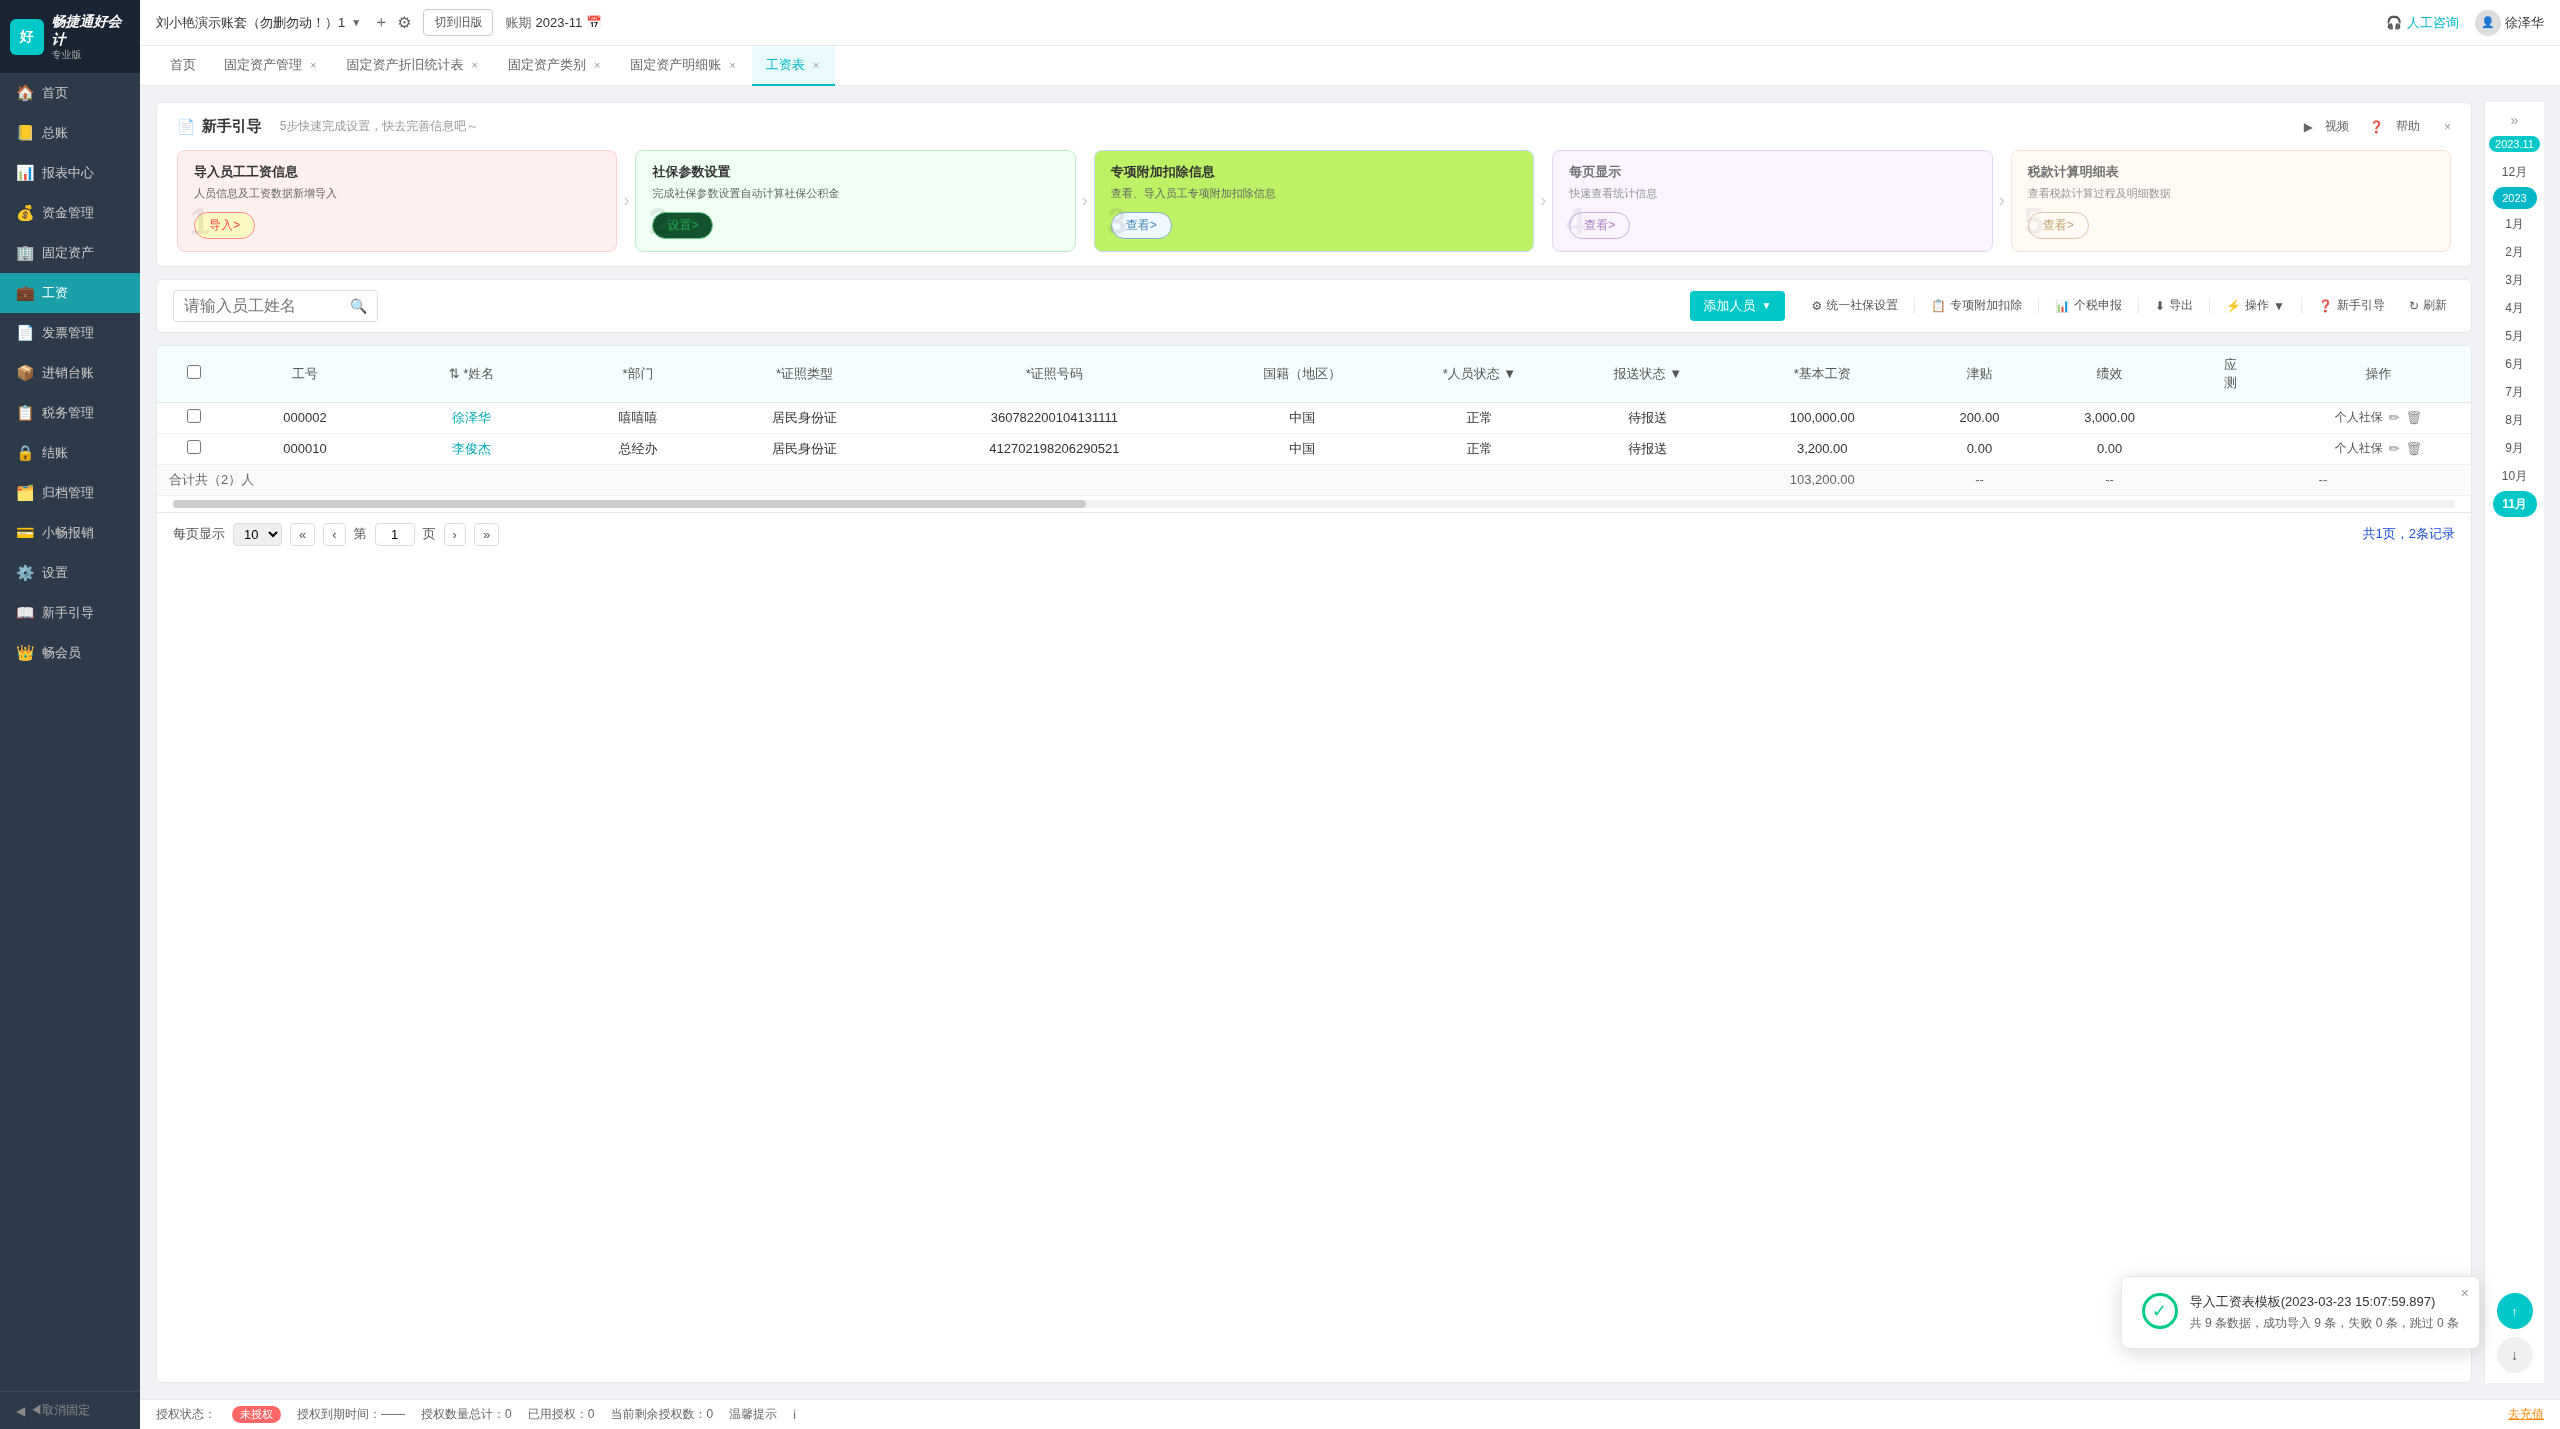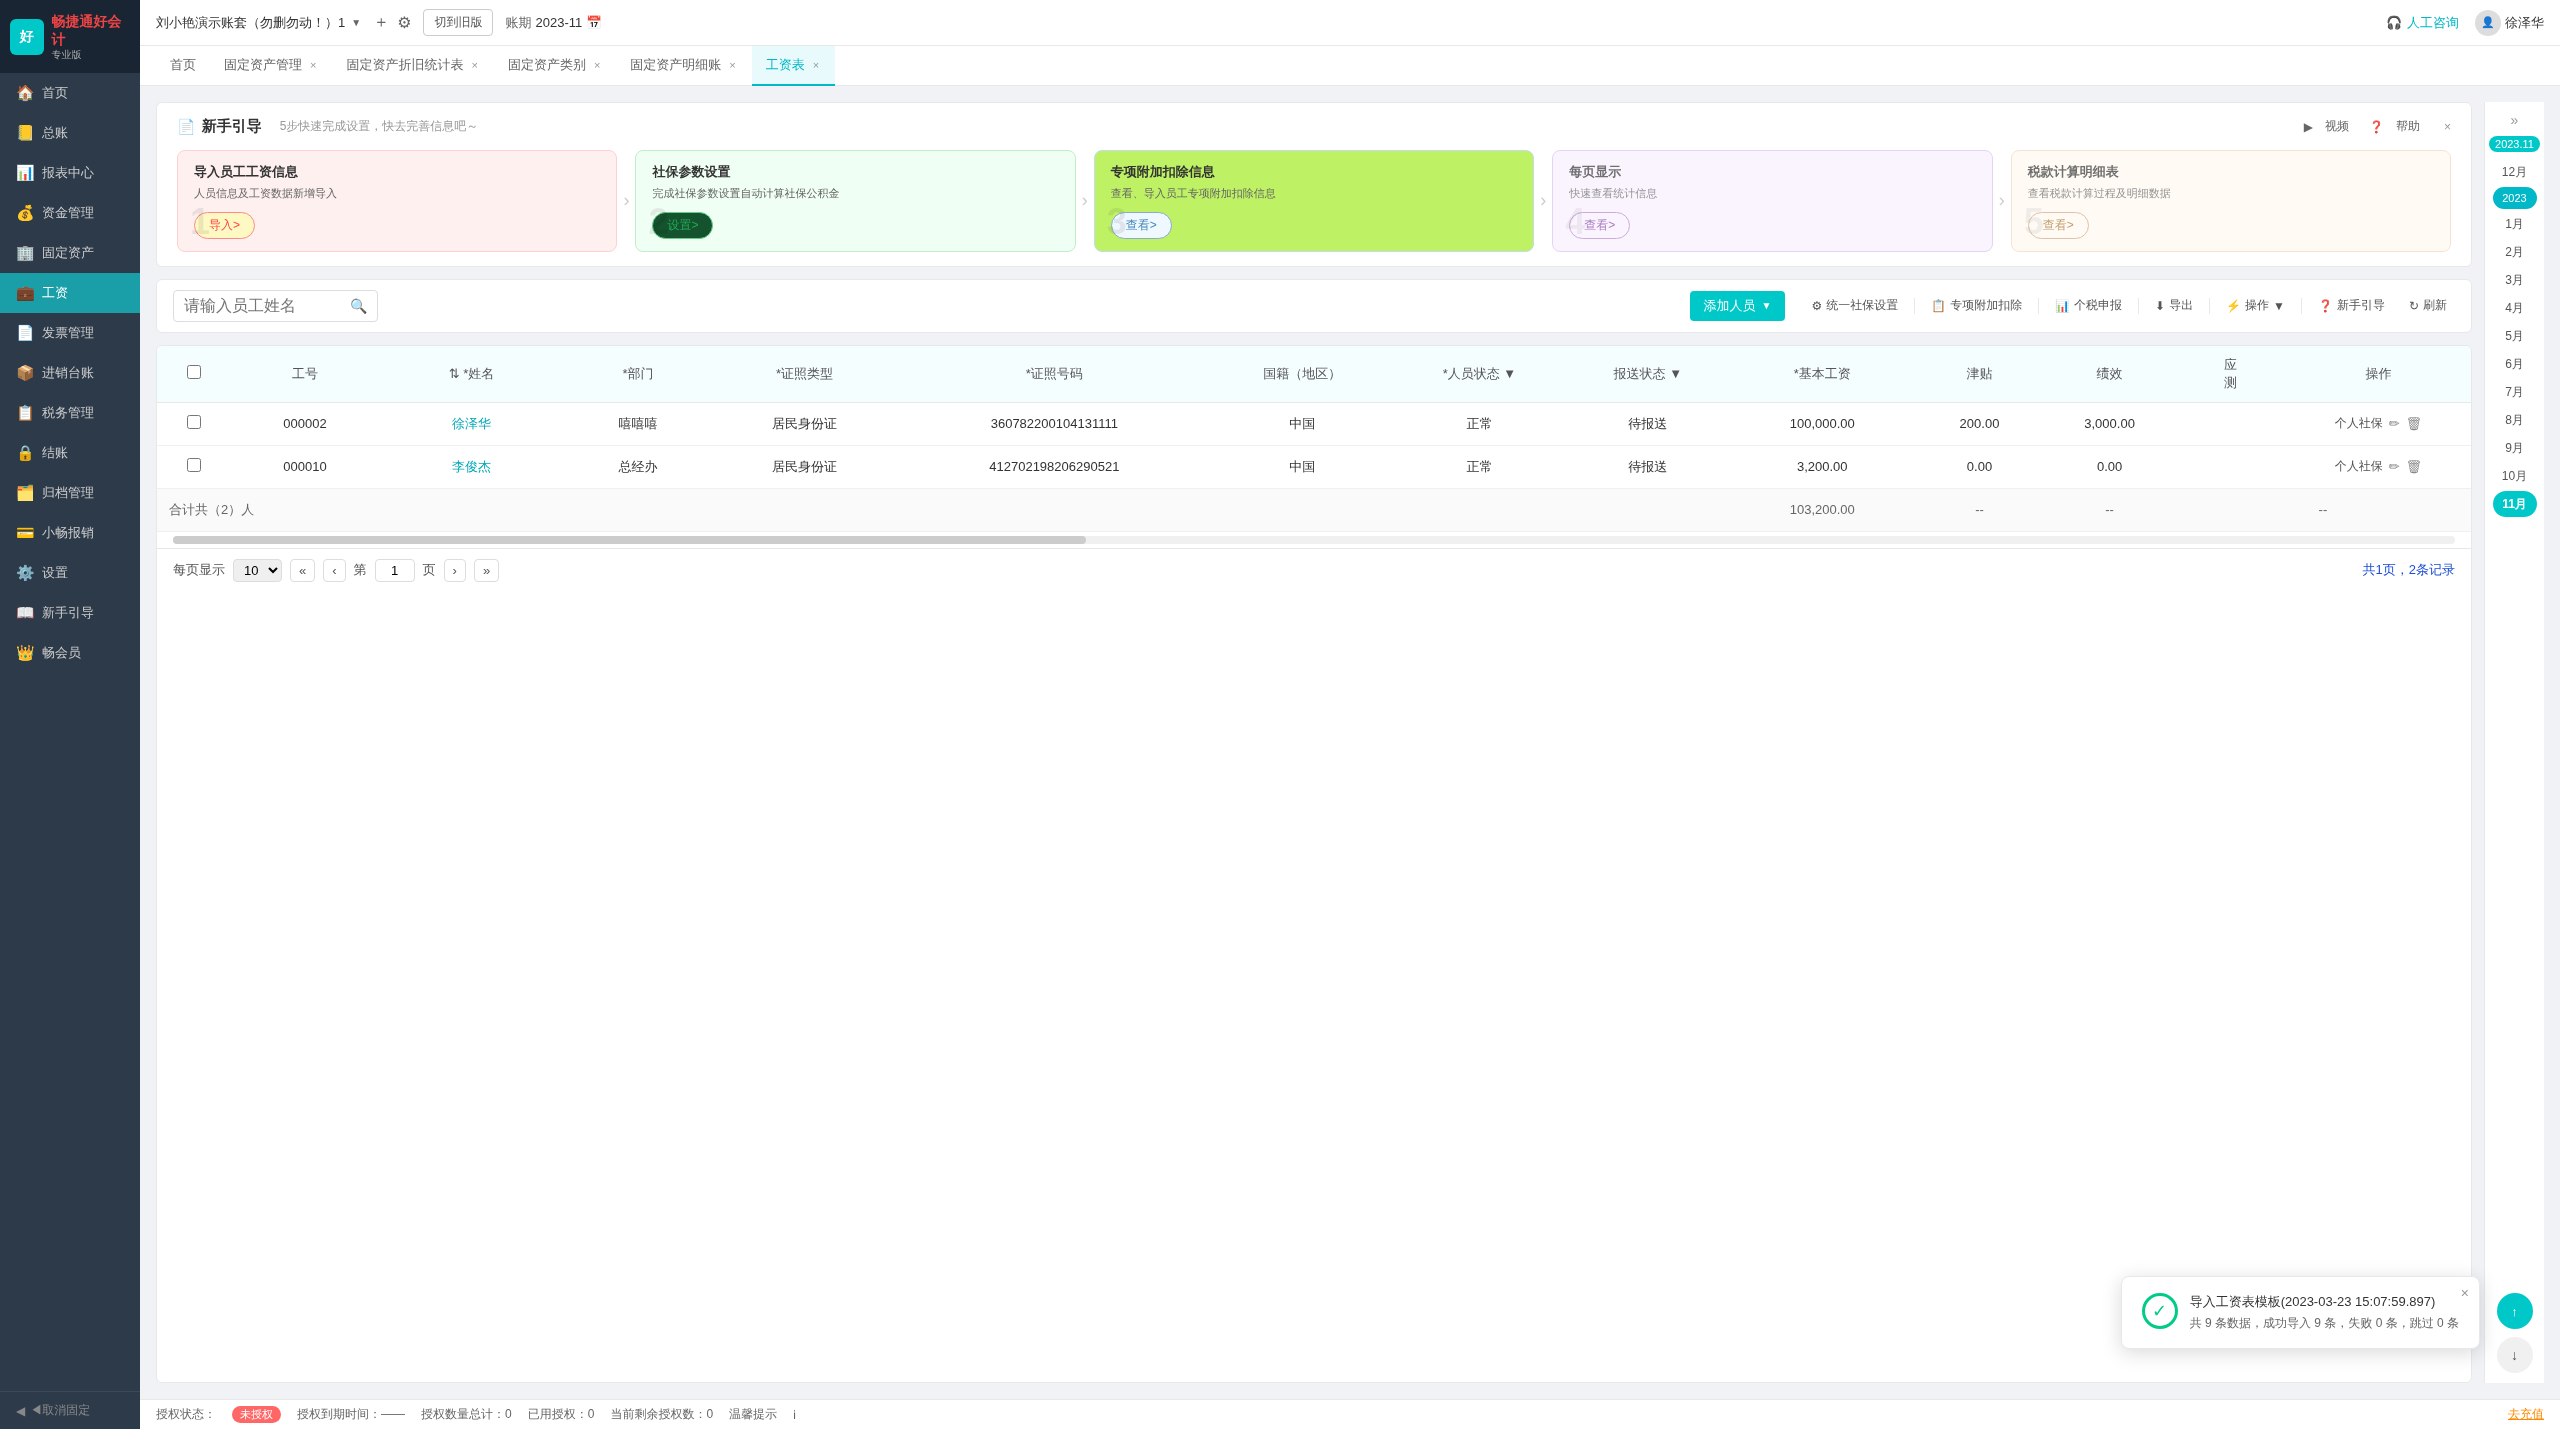--- a/index.html
+++ b/index.html
@@ -6,21 +6,21 @@
     body { background: #f0f2f5; font-size: 13px; color: #333; overflow: hidden; }
 
     
     .app-container { display: flex; height: 100vh; width: 100%; }
 
     
     .sidebar { width: 140px; background: #2d3a4a; display: flex; flex-direction: column; flex-shrink: 0; }
     .sidebar-logo { padding: 12px 10px; background: #1a2533; display: flex; align-items: center; gap: 8px; }
     .sidebar-logo-icon { width: 36px; height: 36px; background: #00c8c8; border-radius: 6px; display: flex; align-items: center; justify-content: center; color: white; font-size: 14px; font-weight: bold; }
     .sidebar-logo-text { color: white; font-size: 12px; line-height: 1.3; }
-    .sidebar-logo-text .brand { font-size: 14px; font-weight: bold; color: #ef4444; }
+    .sidebar-logo-text .brand { font-size: 14px; font-weight: bold; color: #ffffff; font-style: italic; }
     .sidebar-logo-text .edition { font-size: 10px; color: #aaa; }
     .sidebar-nav { flex: 1; overflow-y: auto; }
     .sidebar-item { display: flex; align-items: center; gap: 8px; padding: 11px 16px; color: #ccc; cursor: pointer; transition: background 0.2s; }
     .sidebar-item.active { background: #1a9fa8; color: white; }
     .sidebar-item-icon { font-size: 15px; width: 18px; text-align: center; }
     .sidebar-item-label { font-size: 13px; }
     .sidebar-footer { padding: 10px 16px; color: #888; font-size: 12px; cursor: pointer; display: flex; align-items: center; gap: 5px; border-top: 1px solid #3a4a5c; }
 
     
     .main { flex: 1; display: flex; flex-direction: column; overflow: hidden; }
@@ -82,21 +82,21 @@
     .add-btn-arrow { font-size: 10px; }
     .toolbar-actions { display: flex; align-items: center; gap: 8px; margin-left: 8px; }
     .toolbar-action-btn { display: flex; align-items: center; gap: 4px; color: #555; cursor: pointer; font-size: 12px; padding: 4px 8px; border-radius: 4px; }
     .toolbar-action-divider { width: 1px; height: 16px; background: #e8e8e8; }
 
     
     .table-container { background: white; border-radius: 6px; overflow: hidden; border: 1px solid #e8e8e8; flex: 1; }
     .data-table { width: 100%; border-collapse: collapse; }
     .data-table th { background: #f5feff; color: #555; font-size: 13px; font-weight: 500; padding: 10px 10px; border-bottom: 1px solid #e8e8e8; text-align: center; white-space: nowrap; }
     .data-table th.has-sort { cursor: pointer; }
-    .data-table td { padding: 12px 10px; border-bottom: 1px solid #f0f0f0; text-align: center; font-size: 13px; color: #333; }
+    .data-table td { padding: 6px 10px; border-bottom: 1px solid #f0f0f0; text-align: center; font-size: 13px; color: #333; }
     .col-checkbox { width: 40px; }
     .col-id { width: 80px; }
     .col-name { width: 100px; }
     .col-dept { width: 80px; }
     .col-cert-type { width: 100px; }
     .col-cert-num { width: 170px; }
     .col-nation { width: 80px; }
     .col-status { width: 80px; }
     .col-send-status { width: 80px; }
     .col-salary { width: 100px; }

